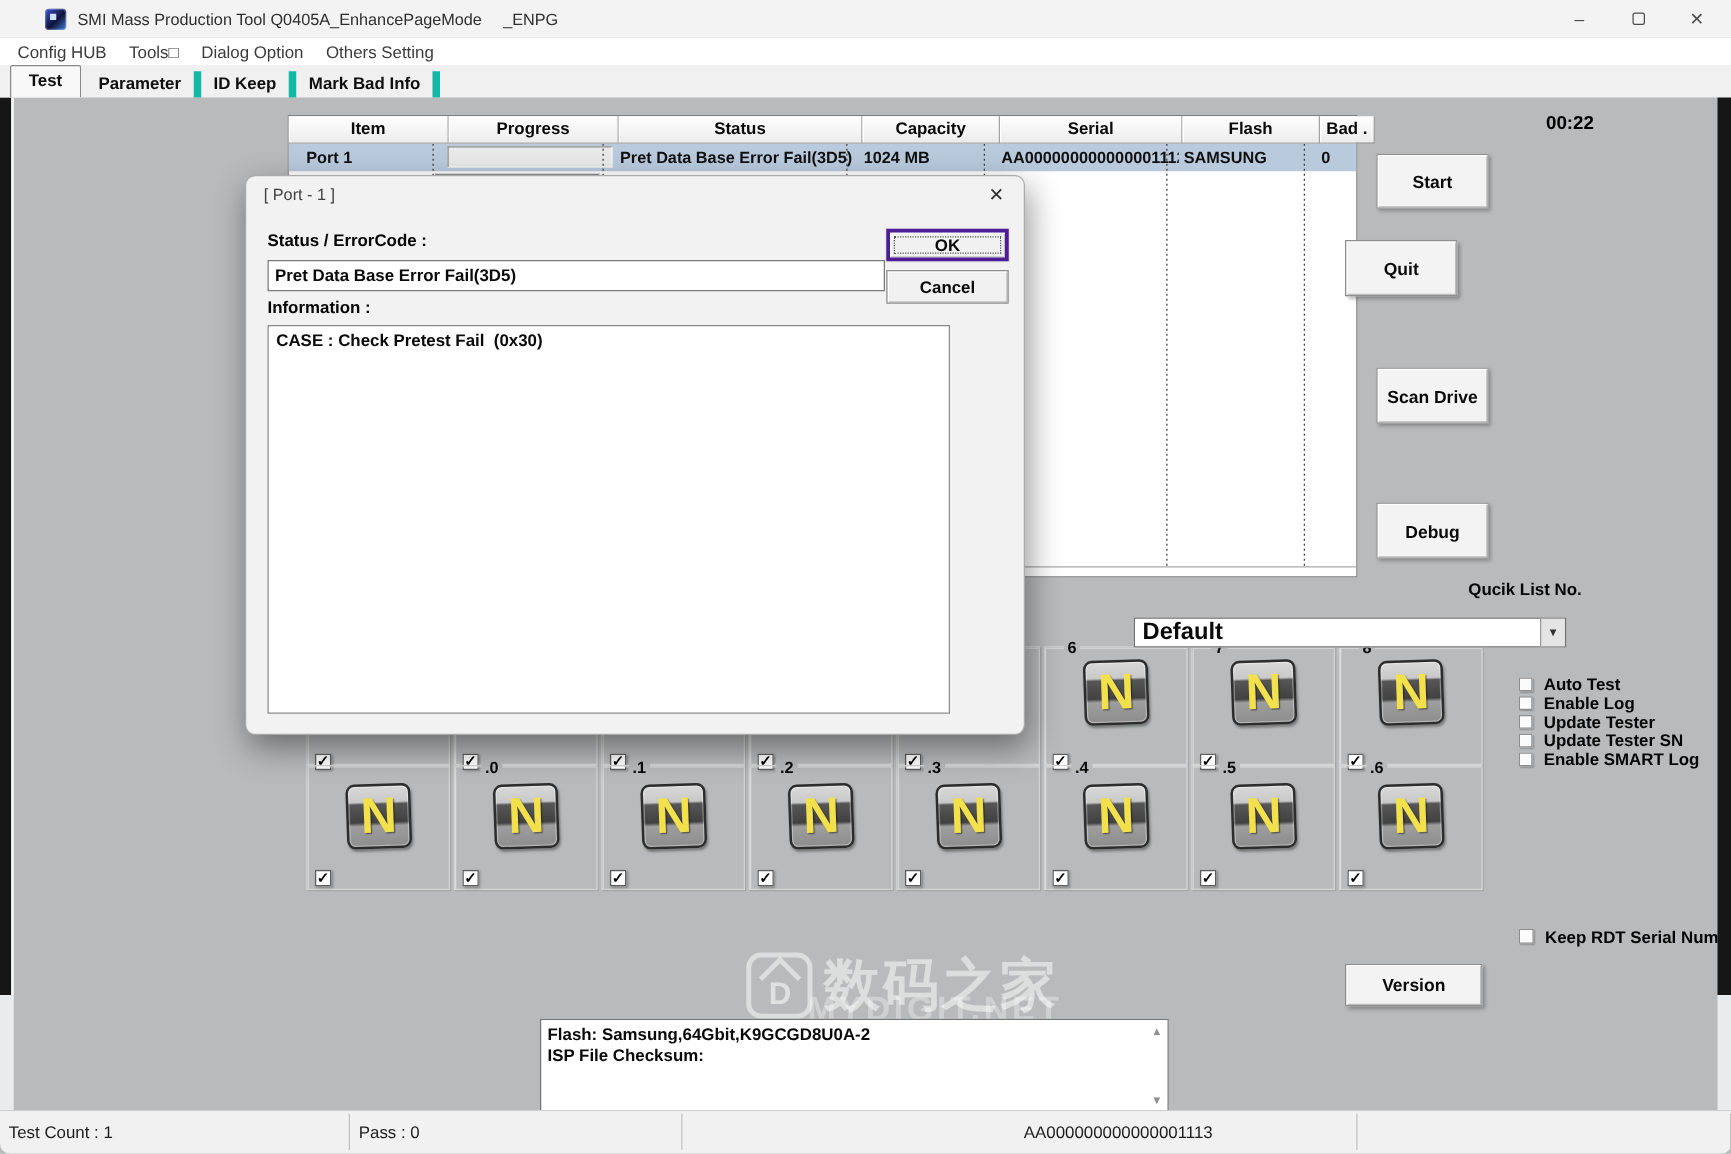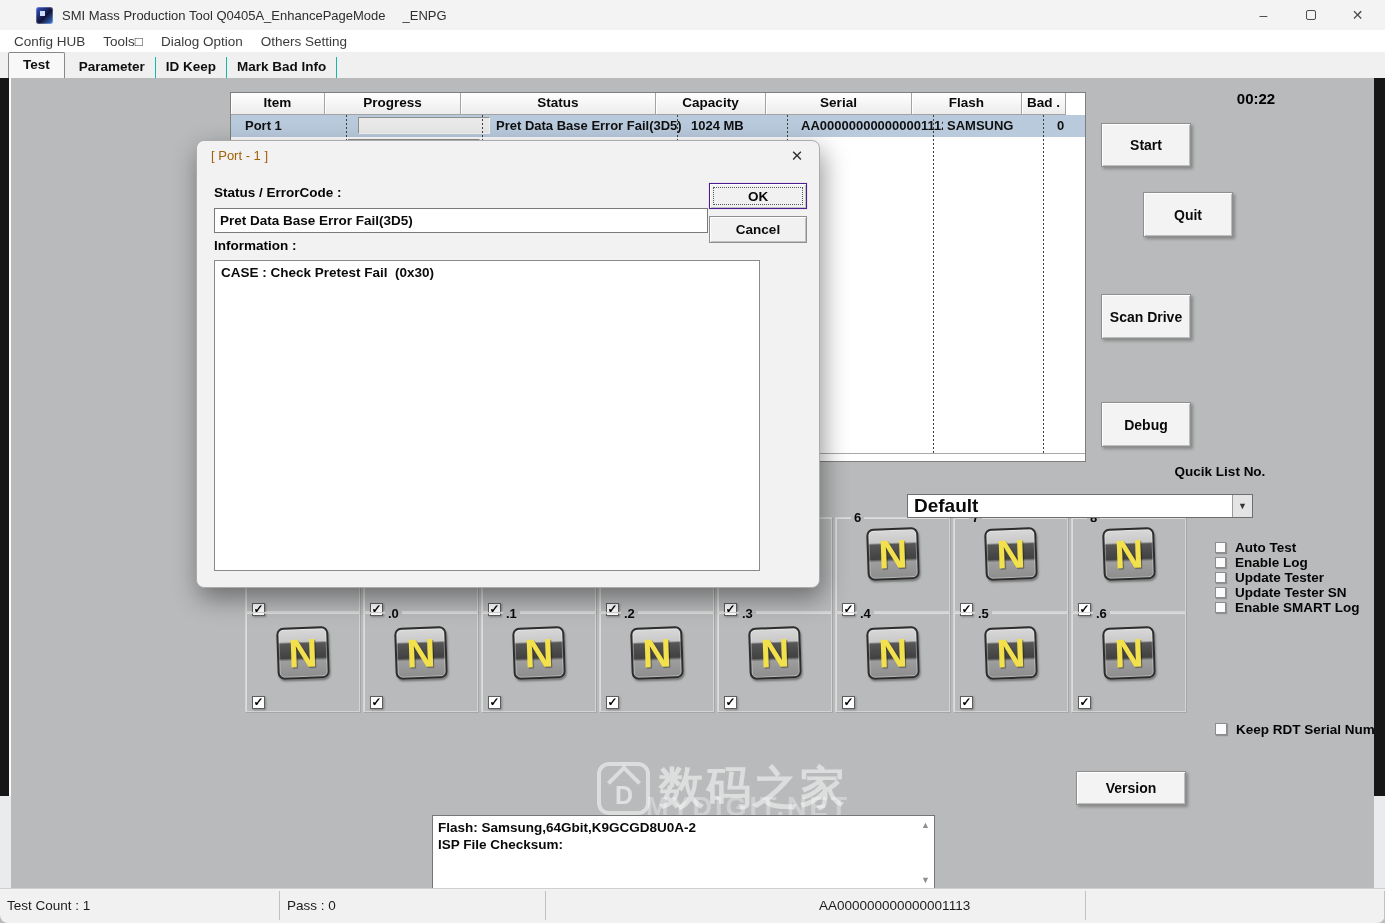--- a/index.html
+++ b/index.html
@@ -14,21 +14,21 @@
   .titlebar .title { margin-left:9px; font-size:13px; color:#2e2e2e; white-space:nowrap; }
   .titlebar .suffix { margin-left:17px; font-size:13px; color:#2e2e2e; }
   .win-controls { position:absolute; right:4px; top:0; height:30px; display:flex; }
   .win-btn { width:47px; height:30px; display:flex; align-items:center; justify-content:center; color:#4c4c4c; font-size:14px; }
   .max-glyph { width:10px; height:10px; border:1px solid #4c4c4c; border-radius:2px; }
 
   .menubar { position:absolute; left:0; top:30px; width:100%; height:22px; background:#ffffff; display:flex; align-items:center; padding-left:5px; z-index:8; }
   .menu-item { padding:0 9px; font-size:13.5px; color:#3b3b3b; white-space:nowrap; }
 
   .tabstrip { position:absolute; left:0; top:52px; width:100%; height:26px; background:#f0f0f0; display:flex; align-items:flex-end; padding-left:8px; z-index:8; }
-  .tab { height:21px; line-height:20px; padding:0 10px; font-weight:bold; font-size:13.5px; color:#0f0f0f; border-right:1px solid #14b8a6; white-space:nowrap; }
+  .tab { height:21px; line-height:20px; padding:0 10px; font-weight:bold; font-size:13.5px; color:#0f0f0f; border-right:6px solid #14b8a6; white-space:nowrap; }
   .tab.active { height:26px; line-height:23px; background:#f8f8f8; border:1px solid #888; border-bottom:none; border-radius:2px 2px 0 0; padding:0 14px; margin-right:4px; }
 
   
   .frame { position:absolute; background:#161616; z-index:4; }
   #frame-left { left:0; top:78px; width:9px; height:718px; }
   #frame-left-hl { position:absolute; left:9px; top:78px; width:2px; height:718px; background:#fbfbfb; z-index:4; }
   #frame-right { left:1374px; top:70px; width:11px; height:726px; }
   .frame-below { position:absolute; background:#e9ebec; z-index:4; }
   #below-left { left:0; top:796px; width:11px; height:92px; }
   #below-right { left:1374px; top:796px; width:11px; height:92px; }
@@ -41,21 +41,21 @@
   .lv-row.selected { background:#b9cadd; }
   .lv-cell { flex:none; font-size:13px; font-weight:bold; color:#101010; line-height:21px; padding:0 4px; white-space:nowrap; overflow:hidden; }
   .prog-wrap { flex:none; padding:2px 2px; }
   .prog-box { height:17px; background:#e9e9e9; border:1px solid #8f8f8f; border-bottom-color:#f4f4f4; border-right-color:#f4f4f4; }
   .lv-sep { position:absolute; top:22px; width:1px; height:338px; background-image:linear-gradient(#3c3c3c 50%, transparent 50%); background-size:1px 4px; z-index:1; }
   .lv-hline { position:absolute; left:0; top:360px; width:100%; height:1px; background:#a9a9a9; }
 
   
   .push-btn { position:absolute; background:#f3f3f3; border:1px solid #8f8f8f; box-shadow:inset 1px 1px 0 #ffffff, inset -1px -1px 0 #bdbdbd, 2px 2px 3px rgba(0,0,0,.28); display:flex; align-items:center; justify-content:center; font-weight:bold; font-size:14px; color:#0a0a0a; z-index:3; }
   #btn-start { left:1101px; top:123px; width:90px; height:44px; }
-  #btn-quit { left:1143px; top:192px; width:90px; height:45px; }
+  #btn-quit { left:1076px; top:192px; width:90px; height:45px; }
   #btn-scan { left:1101px; top:294px; width:90px; height:45px; }
   #btn-debug { left:1101px; top:402px; width:90px; height:45px; }
   #btn-version { left:1076px; top:771px; width:110px; height:34px; }
 
   .timer { position:absolute; left:1206px; top:90px; width:100px; text-align:center; font-weight:bold; font-size:15px; color:#000; z-index:3; }
   .quick-label { position:absolute; left:1150px; top:464px; width:140px; text-align:center; font-weight:bold; font-size:13.5px; color:#050505; z-index:3; }
 
   .combo { position:absolute; left:907px; top:494px; width:346px; height:24px; background:#fff; border:1px solid #6f6f6f; display:flex; z-index:6; }
   .combo-value { flex:1; font-weight:bold; font-size:19px; color:#0a0a0a; line-height:22px; padding-left:6px; overflow:hidden; white-space:nowrap; }
   .combo-btn { width:20px; background:#e4e4e4; border-left:1px solid #9a9a9a; display:flex; align-items:center; justify-content:center; font-size:9px; color:#333; }
@@ -85,28 +85,28 @@
   .flash-line { font-weight:bold; font-size:13.5px; color:#0a0a0a; line-height:17px; white-space:nowrap; overflow:hidden; }
   .fb-arrow { position:absolute; right:4px; font-size:9px; color:#8f8f8f; }
   .fb-up { top:4px; } .fb-down { bottom:4px; }
 
   
   .statusbar { position:absolute; left:0; top:888px; width:1385px; height:35px; background:#f1f1f1; border-top:1px solid #cfcfcf; border-radius:0 0 8px 8px; z-index:7; }
   .sb-seg { position:absolute; top:2px; bottom:3px; border-right:1px solid #c1c1c1; font-size:13.5px; color:#1c1c1c; line-height:29px; padding-left:7px; white-space:nowrap; overflow:hidden; }
 
   
   .dialog { position:absolute; left:196px; top:140px; width:624px; height:448px; background:#f2f2f2; border:1px solid #ababab; border-radius:8px; box-shadow:3px 10px 26px rgba(0,0,0,.42); z-index:40; }
-  .dlg-title { position:absolute; left:14px; top:7px; font-size:13px; color:#a16207; }
+  .dlg-title { position:absolute; left:14px; top:7px; font-size:13px; color:#404040; }
   .dlg-close { position:absolute; right:10px; top:4px; width:24px; height:22px; display:flex; align-items:center; justify-content:center; font-size:15px; color:#333; }
   .dlg-label { position:absolute; font-weight:bold; font-size:13.5px; color:#050505; }
   #dlg-status-label { left:17px; top:44px; }
   #dlg-info-label { left:17px; top:97px; }
   .dlg-field { position:absolute; left:17px; top:67px; width:494px; height:25px; background:#fff; border:1px solid #7a7a7a; font-weight:bold; font-size:13.5px; color:#0a0a0a; line-height:23px; padding-left:5px; white-space:nowrap; overflow:hidden; }
   .dlg-btn { position:absolute; left:512px; width:98px; background:#f1f1f1; border:1px solid #8f8f8f; box-shadow:inset 1px 1px 0 #fff, inset -1px -1px 0 #c2c2c2; display:flex; align-items:center; justify-content:center; font-weight:bold; font-size:13.5px; color:#0a0a0a; }
-  #dlg-ok { top:42px; height:26px; border:1px solid #4c1d95; box-shadow:inset 1px 1px 0 #fff, inset -1px -1px 0 #c2c2c2, 0 0 0 1px #e6e6e6; }
+  #dlg-ok { top:42px; height:26px; border:3px solid #4c1d95; box-shadow:inset 1px 1px 0 #fff, inset -1px -1px 0 #c2c2c2, 0 0 0 1px #e6e6e6; }
   #dlg-ok::after { content:""; position:absolute; inset:3px; border:1px dotted #555; }
   #dlg-cancel { top:75px; height:27px; }
   .dlg-textarea { position:absolute; left:17px; top:119px; width:546px; height:311px; background:#fff; border:1px solid #8a8a8a; padding:4px 6px; font-weight:bold; font-size:13.5px; color:#0a0a0a; white-space:pre; overflow:hidden; }
 </style>
 </head>
 <body>
 
 <div id="app">
 
   <div class="titlebar">
@@ -139,21 +139,21 @@
   <div class="frame" id="frame-left"></div>
   <div id="frame-left-hl"></div>
   <div class="frame" id="frame-right"></div>
   <div class="frame-below" id="below-left"></div>
   <div class="frame-below" id="below-right"></div>
 
   <div class="timer">00:22</div>
 
   <div class="listview" id="listview">
       <div class="lv-header">
-        <div class="lv-h" style="width: 94px;">Item</div>
+        <div class="lv-h" style="width: 128px;">Item</div>
         <div class="lv-h" style="width: 136px;">Progress</div>
         <div class="lv-h" style="width: 195px;">Status</div>
         <div class="lv-h" style="width: 110px;">Capacity</div>
         <div class="lv-h" style="width: 146px;">Serial</div>
         <div class="lv-h" style="width: 110px;">Flash</div>
         <div class="lv-h" style="width: 44px;">Bad .</div>
       </div>
       <div class="lv-row selected" style="top: 22px; padding-left: 10px;">
         <div class="lv-cell" style="width: 115px;">Port 1</div>
         <div class="prog-wrap" style="width: 136px;">
@@ -326,21 +326,21 @@
       <div class="opt" style="top: 585px;">
         <div class="ocb"></div>
         <span class="olabel">Update Tester SN</span>
       </div>
       <div class="opt" style="top: 600px;">
         <div class="ocb"></div>
         <span class="olabel">Enable SMART Log</span>
       </div>
     </div>
 
-  <div class="opt" style="top:722px;">
+  <div class="opt" style="top:742px;">
     <span class="ocb" style="width:12px;height:12px;"></span>
     <span class="olabel">Keep RDT Serial Num</span>
   </div>
 
   <div class="push-btn" id="btn-version">Version</div>
 
   <div class="wm-logo"></div>
   <div class="wm-cn">数码之家</div>
   <div class="wm-en">MYDIGIT.NET</div>
 

